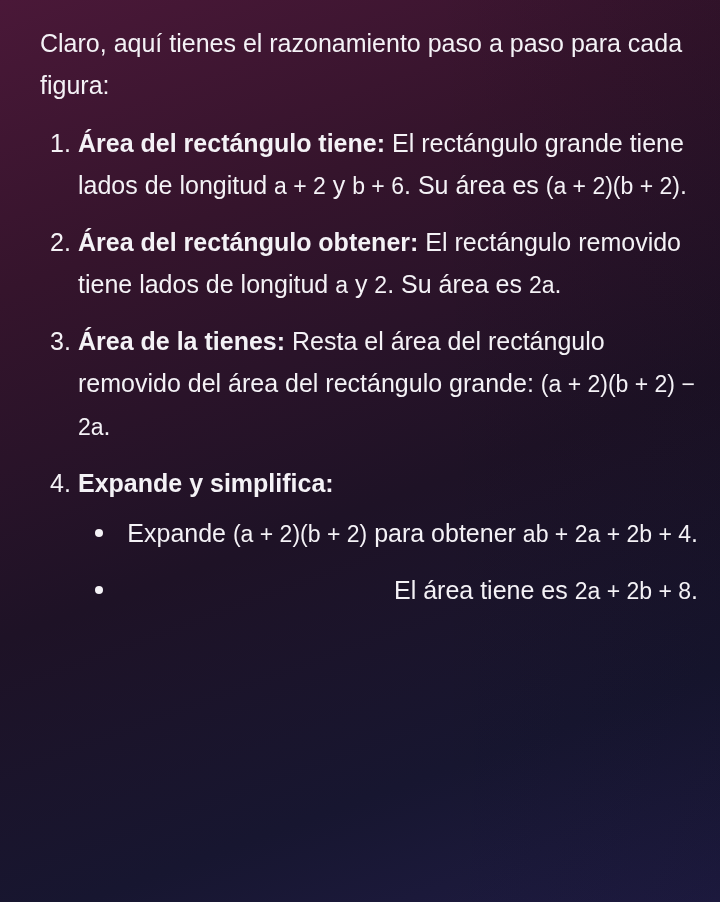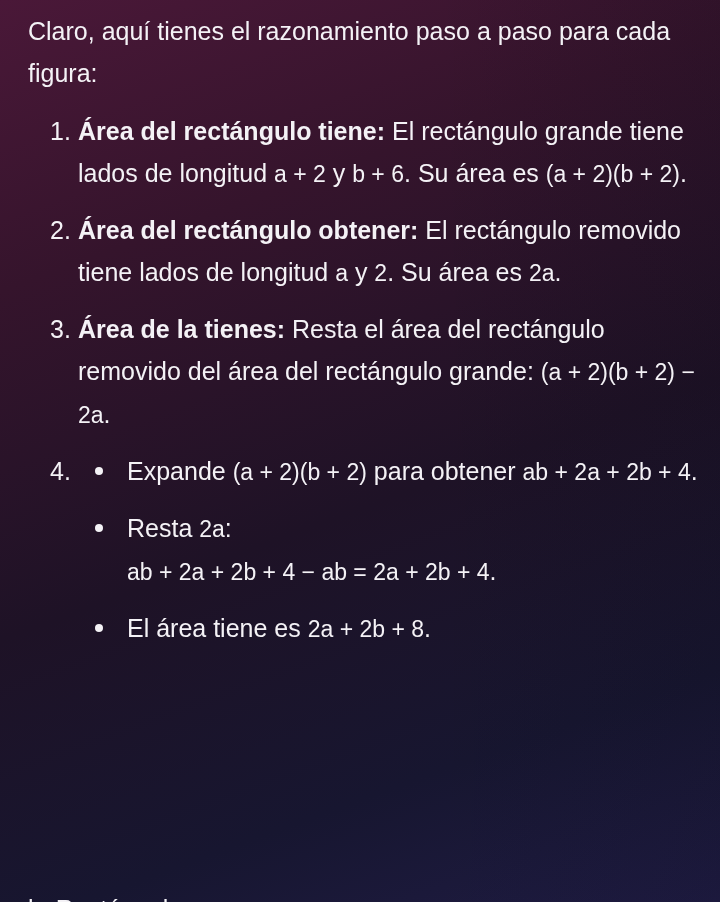--- a/index.html
+++ b/index.html
@@ -22,21 +22,21 @@
     background: linear-gradient(90deg, rgba(10,8,20,0.0) 0%, rgba(10,8,20,0.0) 60%, rgba(10,8,20,0.15) 100%);
     pointer-events: none;
   }
   .content {
     position: absolute;
     left: 28px;
     top: 10px;
     width: 670px;
   }
   p {
-    margin: 0;
+    margin: 12px;
     line-height: 42px;
   }
   .intro { margin-bottom: 16px; }
   .section-title { margin-bottom: 16px; }
   b { font-weight: bold; }
   .math {
     font-family: Liberation Sans, sans-serif;
     font-size: 23px;
   }
   ol.steps {
@@ -59,20 +59,21 @@
   ul.bullets {
     list-style: none;
     margin: 8px 0 0 0;
     padding: 0;
   }
   ul.bullets > li {
     position: relative;
     padding-left: 49px;
     margin-bottom: 14px;
     line-height: 42px;
+    text-align: right;
   }
   .dot {
     position: absolute;
     left: 17px;
     top: 17px;
     width: 8px;
     height: 8px;
     border-radius: 50%;
     background: #f4f2f6;
   }
@@ -96,27 +97,24 @@
     <li>
       <span class="num">1.</span><b>Área del rectángulo tiene:</b><span> El rectángulo grande tiene lados de longitud </span><span class="math">a + 2</span><span> y </span><span class="math">b + 6</span><span>. Su área es </span><span class="math">(a + 2)(b + 2)</span><span>.</span>
     </li>
     <li>
       <span class="num">2.</span><b>Área del rectángulo obtener:</b><span> El rectángulo removido tiene lados de longitud </span><span class="math">a</span><span> y </span><span class="math">2</span><span>. Su área es </span><span class="math">2a</span><span>.</span>
     </li>
     <li>
       <span class="num">3.</span><b>Área de la tienes:</b><span> Resta el área del rectángulo removido del área del rectángulo grande: </span><span class="math">(a + 2)(b + 2) − 2a</span><span>.</span>
     </li>
     <li>
-      <span class="num">4.</span>
+      <span class="num">4.</span><b>Expande y simplifica:</b>
       <ul class="bullets">
         <li>
           <span class="dot"></span><span>Expande </span><span class="math">(a + 2)(b + 2)</span><span> para obtener </span><span class="math">ab + 2a + 2b + 4</span><span>.</span>
-        </li>
-        <li>
-          <span class="dot"></span><span>Resta </span><span class="math">2a</span><span>: </span><br><span class="math">ab + 2a + 2b + 4 − ab = 2a + 2b + 4</span><span>.</span>
         </li>
         <li>
           <span class="dot"></span><span>El área tiene es </span><span class="math">2a + 2b + 8</span><span>.</span>
         </li>
       </ul>
     </li>
   </ol>
 </div>
 
 <p class="cutoff">b. Rectángulo ...</p>

